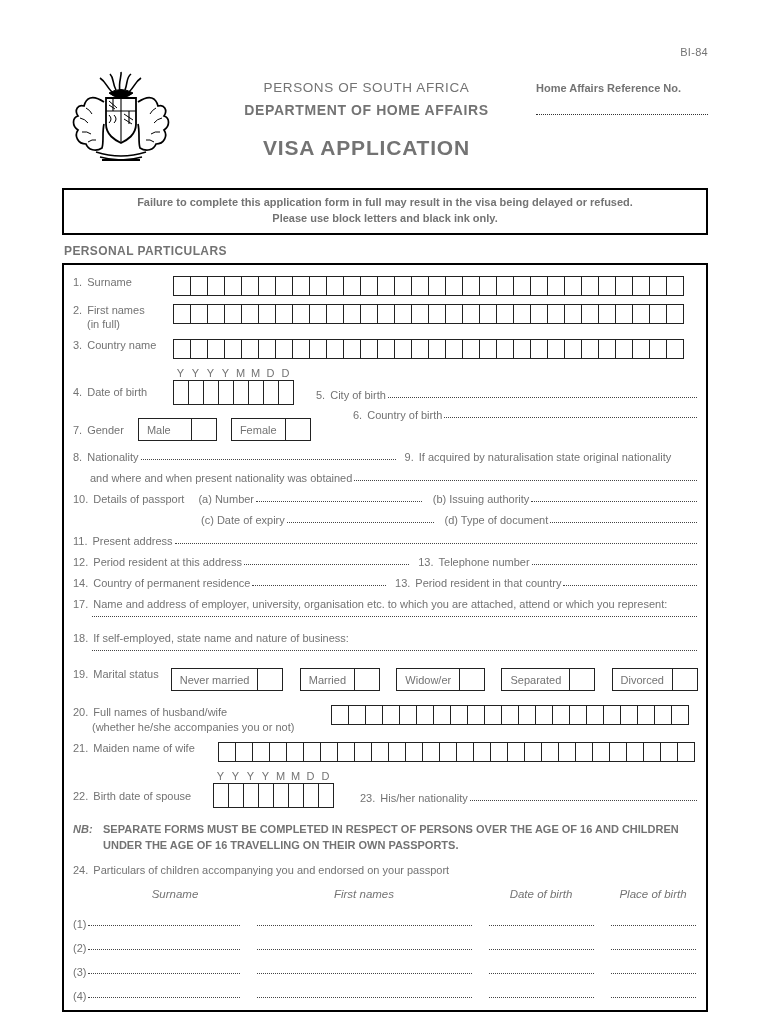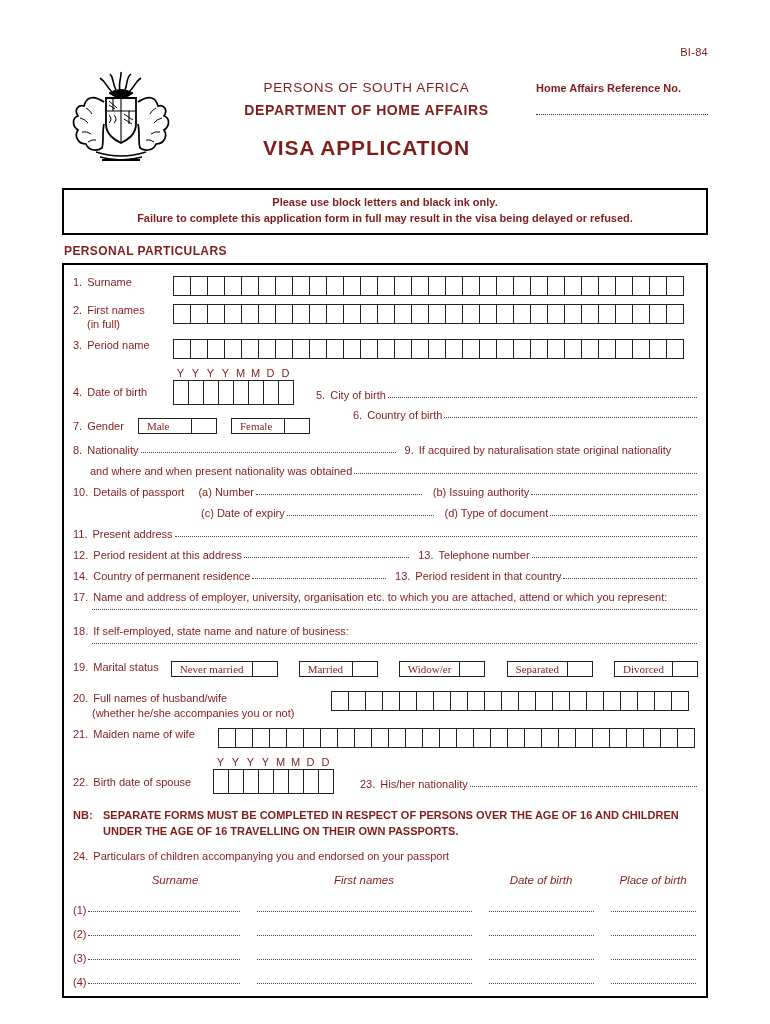--- a/index.html
+++ b/index.html
@@ -1,19 +1,19 @@
 <!DOCTYPE html>
 <html><head>
 <meta charset="utf-8">
 <style>
   * { margin:0; padding:0; box-sizing:border-box; }
   html,body { background:#e8e8e8; }
   .page {
     width:770px; height:1024px; margin:0 auto; background:#ffffff;
-    font-family:"Liberation Sans","DejaVu Sans",sans-serif; color:#7f1d1d;
+    font-family:"Liberation Sans","DejaVu Sans",sans-serif; color:#737373;
     position:relative; overflow:hidden;
   }
   .content { padding:46px 62px 0 62px; }
 
   
   .form-code { text-align:right; font-size:11px; letter-spacing:.3px; }
   .hdr { display:flex; margin-top:12px; }
   .arms { width:135px; flex:0 0 135px; }
   .hdr-center { flex:1; text-align:center; padding-top:10px; }
   .hdr-line1 { font-size:13.5px; letter-spacing:.6px; }
@@ -47,29 +47,29 @@
 
   .fmt { display:flex; font-size:11px; margin-bottom:1px; }
   .fmt span { width:15px; text-align:center; }
 
   
   .dotrow { display:flex; align-items:flex-end; margin-bottom:9px; }
   .dots { flex:1; border-bottom:1.5px dotted #444; margin:0 1px 3px 2px; height:1px; min-width:14px; }
   .inline-lbl { white-space:nowrap; }
 
   
-  .optbox { display:flex; border:1px solid #222; height:16px; align-items:center; background:#fff;font-family:Liberation Serif, serif; }
+  .optbox { display:flex; border:1px solid #222; height:23px; align-items:center; background:#fff; }
   .optbox .optlbl { padding:0 8px; min-width:52px; }
   .optbox .tick { width:25px; height:100%; border-left:1px solid #222; }
 
   .marital-opts { flex:1; display:flex; justify-content:space-between; margin-left:12px; }
 
   
   .nb { display:flex; margin:13px 0 10px; line-height:1.5; }
-  .nb-prefix { font-weight:bold; width:30px; flex:0 0 30px; }
+  .nb-prefix { font-weight:bold; font-style:italic; width:30px; flex:0 0 30px; }
   .nb-text { font-weight:bold; }
 
   
   .child-head { display:grid; grid-template-columns:168px 218px 108px 88px; column-gap:14px;
     font-style:italic; font-size:11.5px; margin:12px 0 6px; }
   .child-head .h { text-align:center; }
   .child-head .h1 { padding-left:36px; }
   .child-row { display:grid; grid-template-columns:168px 218px 108px 88px; column-gap:14px;
     align-items:flex-end; height:24px; }
   .child-row .cell { display:flex; align-items:flex-end; }
@@ -111,22 +111,22 @@
         <div class="hdr-line2">DEPARTMENT OF HOME AFFAIRS</div>
         <div class="hdr-title">VISA APPLICATION</div>
       </div>
       <div class="hdr-right">
         <div class="ref-label">Home Affairs Reference No.</div>
         <div class="ref-line"></div>
       </div>
     </div>
 
     <div class="notice">
+      <div>Failure to complete this application form in full may result in the visa being delayed or refused.</div>
       <div>Please use block letters and black ink only.</div>
-      <div>Failure to complete this application form in full may result in the visa being delayed or refused.</div>
     </div>
 
     <div class="section-title">PERSONAL PARTICULARS</div>
 
     <div class="bigbox">
 
       <div class="frow">
         <div class="lbl-w"><span class="num">1.</span><span>Surname</span></div>
         <div class="cellgrid">
             <div class="c"></div>
@@ -192,21 +192,21 @@
             <div class="c"></div>
             <div class="c"></div>
             <div class="c"></div>
             <div class="c"></div>
             <div class="c"></div>
             <div class="c"></div>
           </div>
       </div>
 
       <div class="frow">
-        <div class="lbl-w"><span class="num">3.</span><span>Period name</span></div>
+        <div class="lbl-w"><span class="num">3.</span><span>Country name</span></div>
         <div class="cellgrid">
             <div class="c"></div>
             <div class="c"></div>
             <div class="c"></div>
             <div class="c"></div>
             <div class="c"></div>
             <div class="c"></div>
             <div class="c"></div>
             <div class="c"></div>
             <div class="c"></div>

